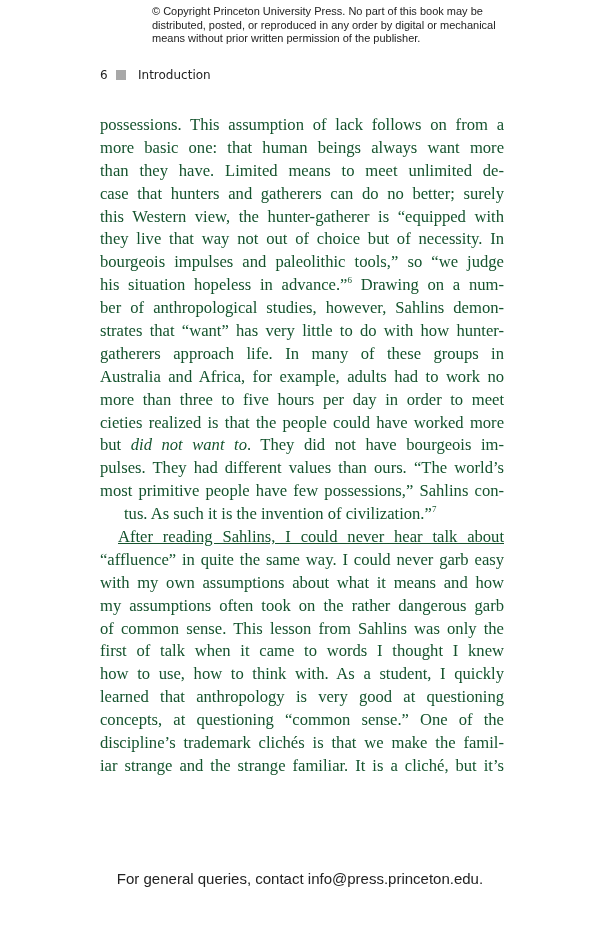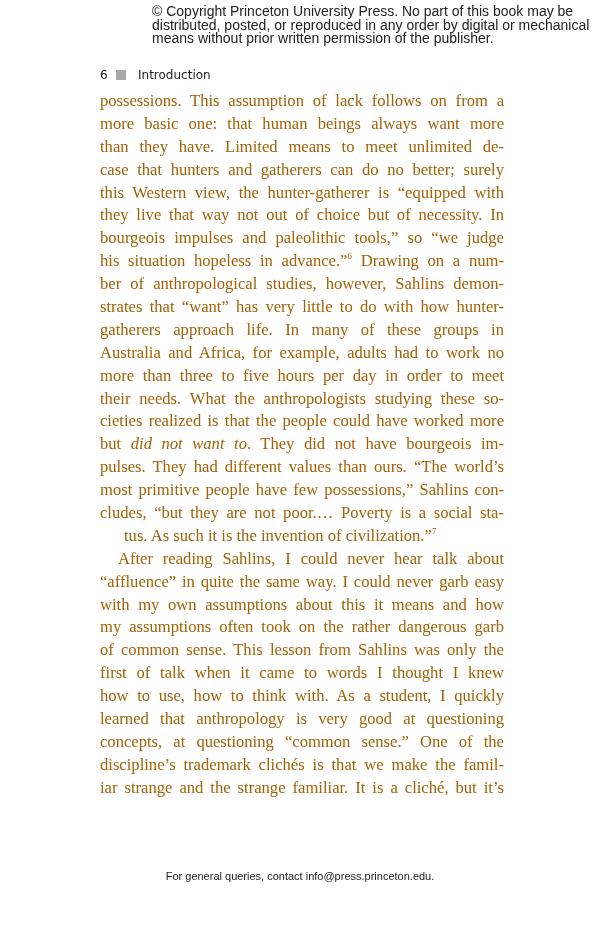--- a/index.html
+++ b/index.html
@@ -12,21 +12,21 @@
     height: 925px;
     position: relative;
     overflow: hidden;
   }
   .copyright {
     position: absolute;
     left: 152px;
     top: 5px;
     width: 310px;
     font-family: "Liberation Sans", sans-serif;
-    font-size: 14px;
+    font-size: 11px;
     line-height: 13.5px;
     color: #222222;
   }
   .copyright div { white-space: nowrap; }
   .running-head {
     position: absolute;
     left: 100px;
     top: 68px;
     font-family: "DejaVu Sans", sans-serif;
     font-size: 12px;
@@ -38,50 +38,50 @@
   .running-head .square {
     width: 10px;
     height: 10px;
     background: #a8a8a8;
     margin: 0 12px 0 2px;
     display: inline-block;
   }
   .body-text {
     position: absolute;
     left: 100px;
-    top: 90px;
+    top: 114px;
     width: 404px;
     font-family: "Liberation Serif", serif;
     font-size: 16.6px;
     line-height: 22.9px;
-    color: #a16207;
+    color: #14532d;
   }
   .line {
     display: block;
     white-space: nowrap;
     text-align: justify;
     text-align-last: justify;
     height: 22.9px;
   }
   .line.last { text-align-last: left; margin-left: 24px; }
-  .line.indent { padding-left: 18px; }
+  .line.indent { padding-left: 18px; text-decoration: underline; }
   .sup {
     font-size: 9px;
     vertical-align: super;
     line-height: 0;
   }
   em { }
   .footer {
     position: absolute;
     left: 0;
     width: 600px;
     top: 870px;
     text-align: center;
     font-family: "Liberation Sans", sans-serif;
-    font-size: 11px;
+    font-size: 15px;
     color: #222222;
   }
 </style>
 </head>
 <body>
 
 <div class="copyright">
   <div>© Copyright Princeton University Press. No part of this book may be</div>
   <div>distributed, posted, or reproduced in any order by digital or mechanical</div>
   <div>means without prior written permission of the publisher.</div>
@@ -101,32 +101,30 @@
     <span class="line">case that hunters and gatherers can do no better; surely</span>
     <span class="line">this Western view, the hunter-gatherer is “equipped with</span>
     <span class="line">they live that way not out of choice but of necessity. In</span>
     <span class="line">bourgeois impulses and paleolithic tools,” so “we judge</span>
     <span class="line"><span>his situation hopeless in advance.”</span><span class="sup">6</span><span> Drawing on a num-</span></span>
     <span class="line">ber of anthropological studies, however, Sahlins demon-</span>
     <span class="line">strates that “want” has very little to do with how hunter-</span>
     <span class="line">gatherers approach life. In many of these groups in</span>
     <span class="line">Australia and Africa, for example, adults had to work no</span>
     <span class="line">more than three to five hours per day in order to meet</span>
-    <span class="line">their needs. What the anthropologists studying these so-</span>
     <span class="line">cieties realized is that the people could have worked more</span>
     <span class="line"><span>but </span><em>did not want to</em><span>. They did not have bourgeois im-</span></span>
     <span class="line">pulses. They had different values than ours. “The world’s</span>
     <span class="line">most primitive people have few possessions,” Sahlins con-</span>
-    <span class="line">cludes, “but they are not poor.… Poverty is a social sta-</span>
     <span class="line last"><span>tus. As such it is the invention of civilization.”</span><span class="sup">7</span></span>
   </div>
   <div>
     <span class="line indent">After reading Sahlins, I could never hear talk about</span>
     <span class="line">“affluence” in quite the same way. I could never garb easy</span>
-    <span class="line">with my own assumptions about this it means and how</span>
+    <span class="line">with my own assumptions about what it means and how</span>
     <span class="line">my assumptions often took on the rather dangerous garb</span>
     <span class="line">of common sense. This lesson from Sahlins was only the</span>
     <span class="line">first of talk when it came to words I thought I knew</span>
     <span class="line">how to use, how to think with. As a student, I quickly</span>
     <span class="line">learned that anthropology is very good at questioning</span>
     <span class="line">concepts, at questioning “common sense.” One of the</span>
     <span class="line">discipline’s trademark clichés is that we make the famil-</span>
     <span class="line">iar strange and the strange familiar. It is a cliché, but it’s</span>
   </div>
 </div>

